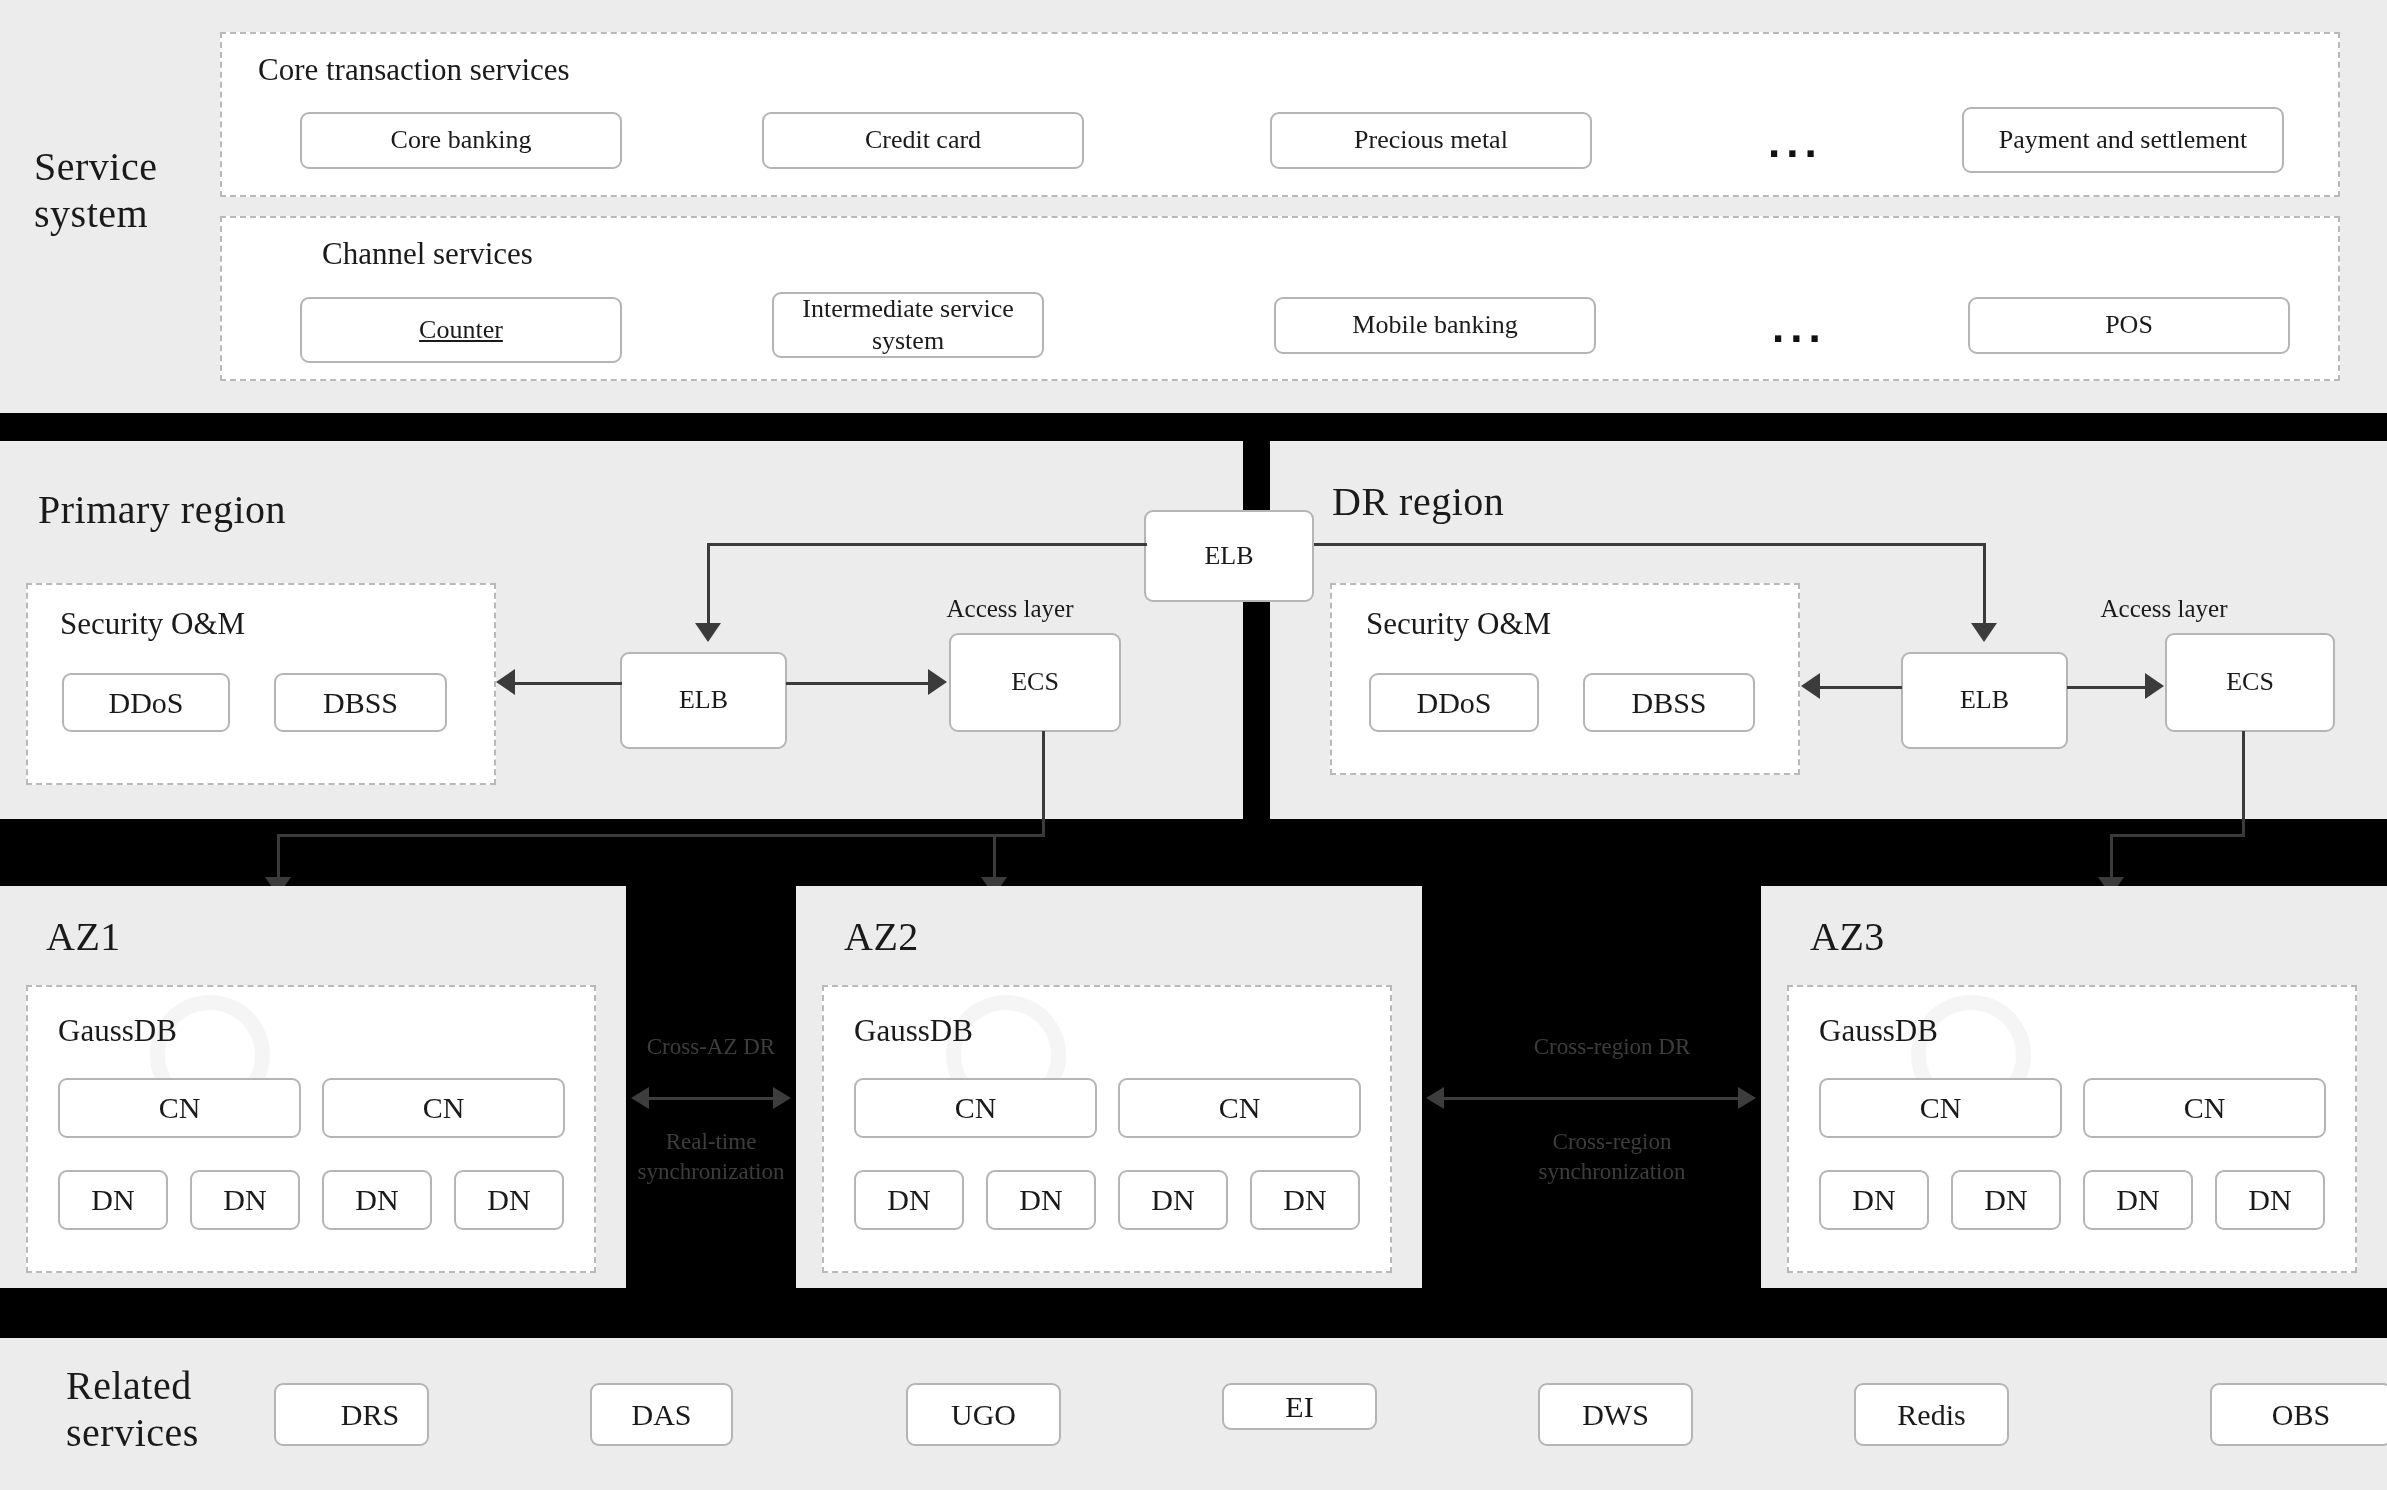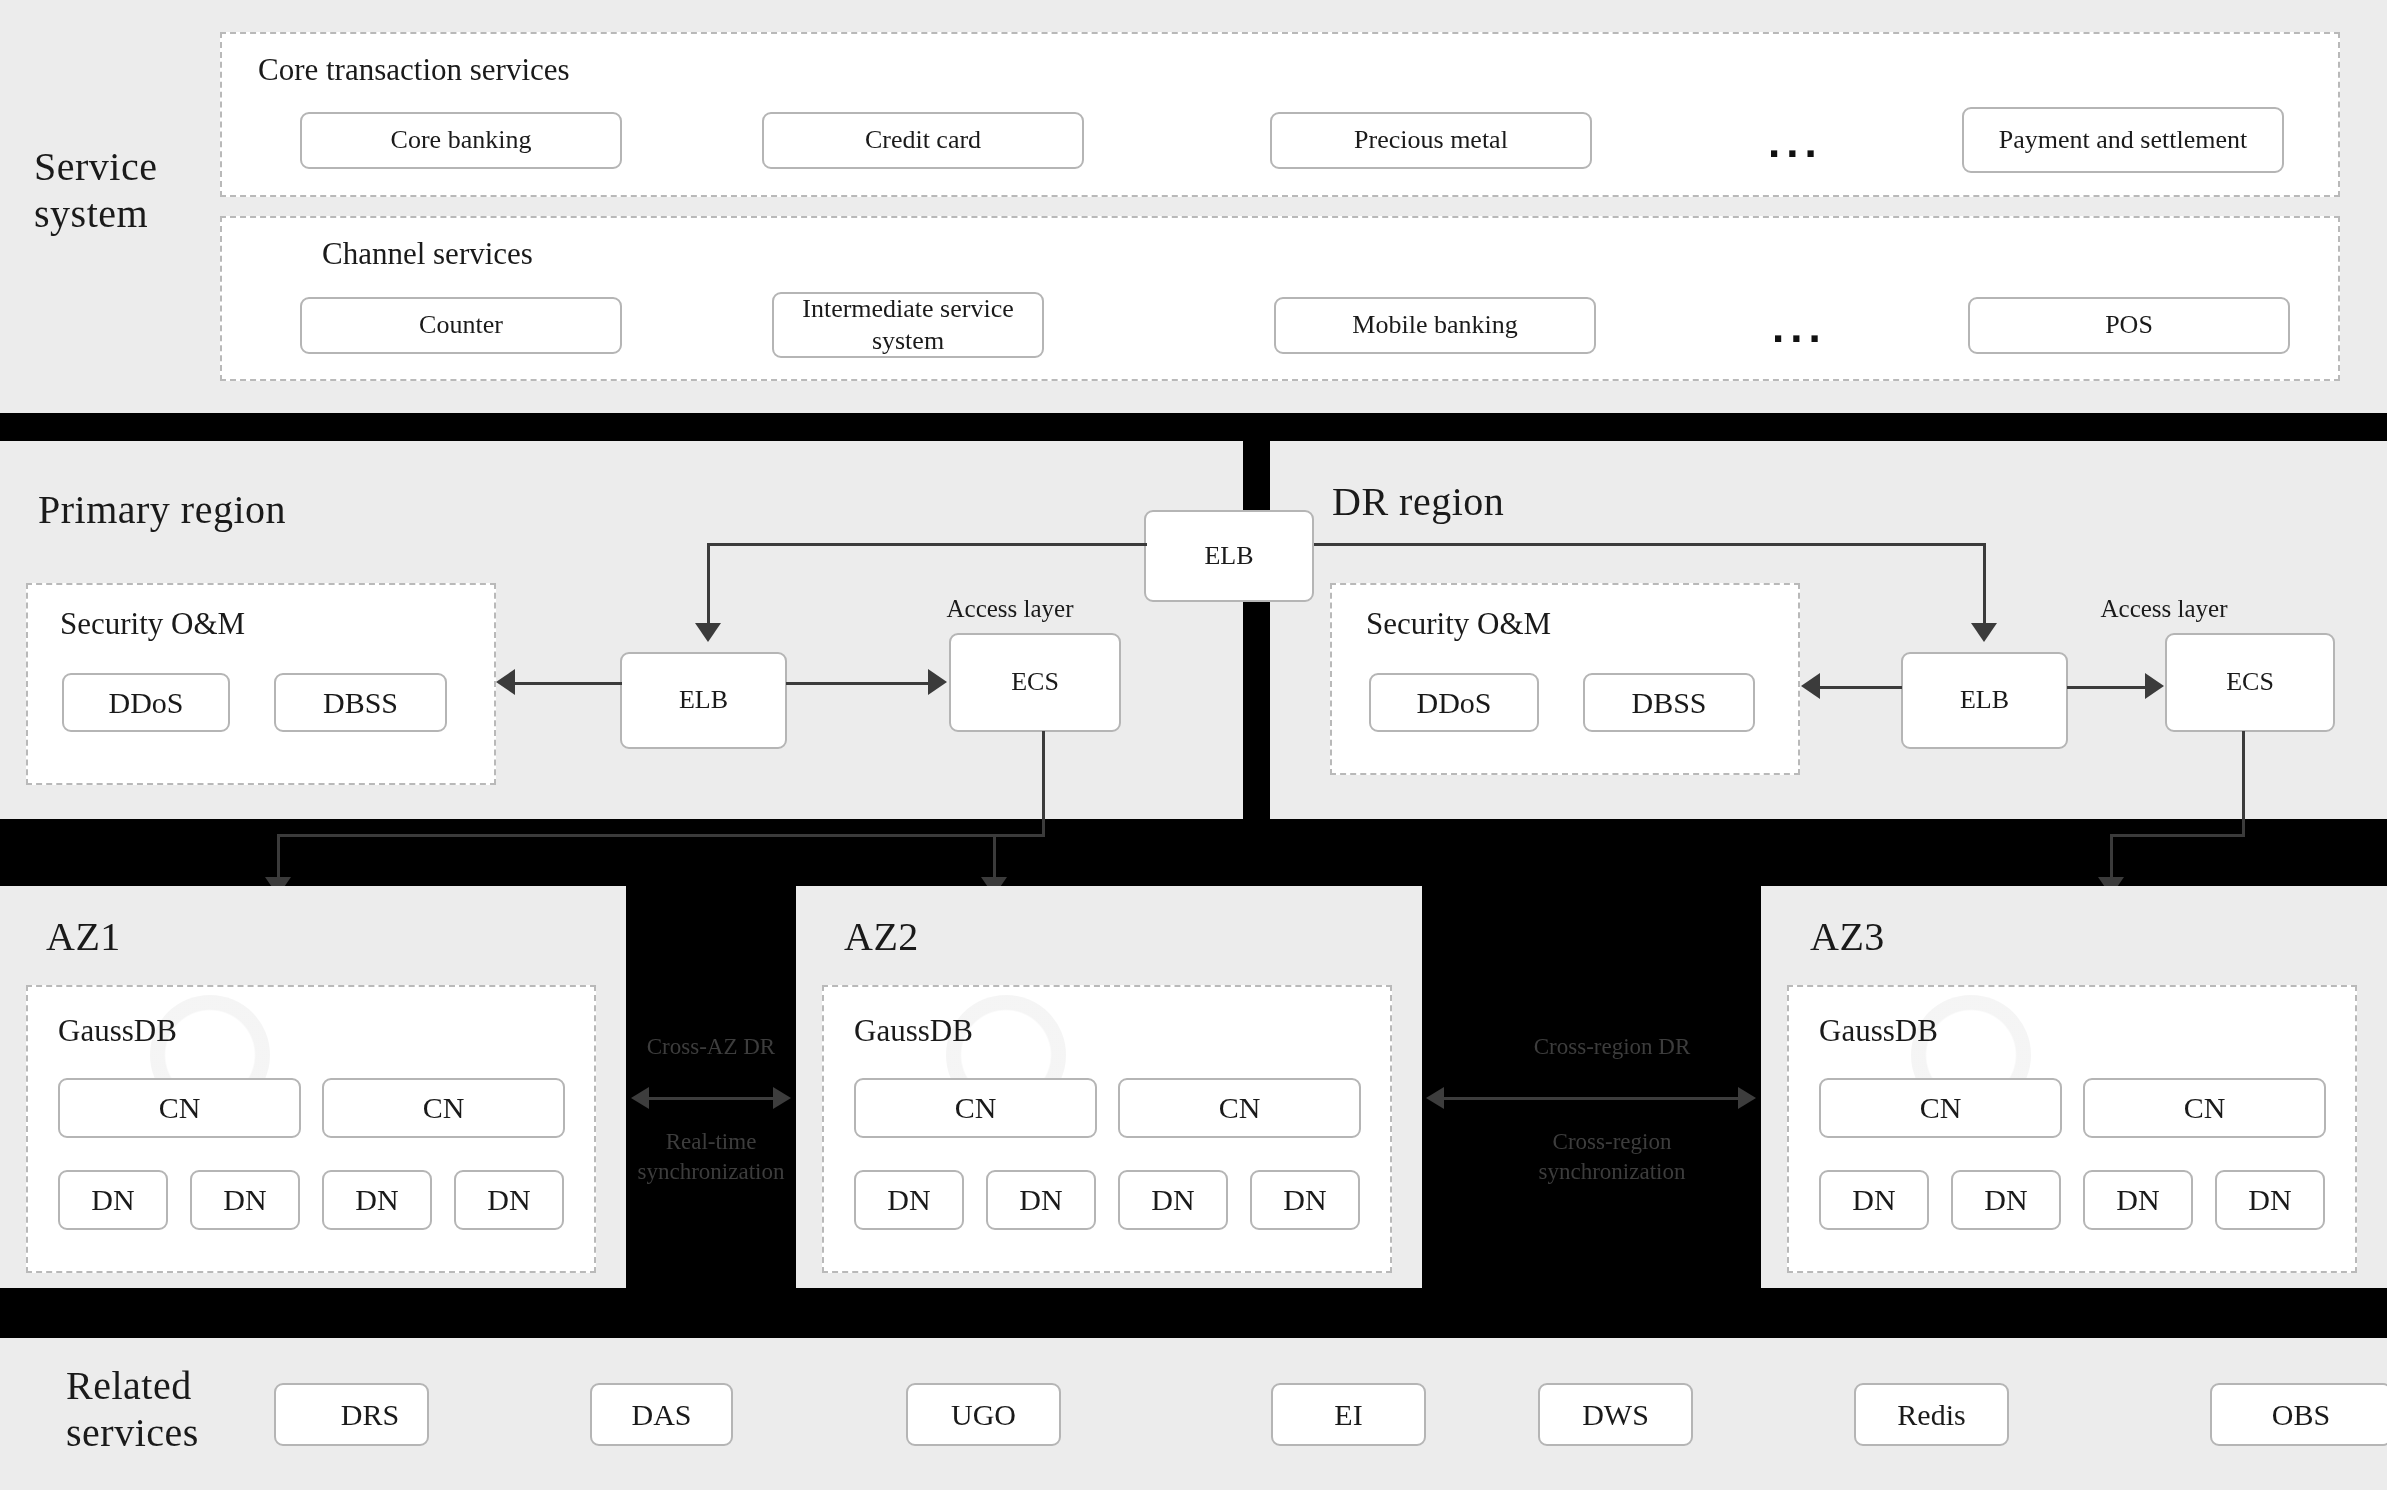--- a/index.html
+++ b/index.html
@@ -112,21 +112,21 @@
   <div class="dashbox" style="left:220px;top:32px;width:2120px;height:165px;"></div>
   <div class="group-title" style="left:258px;top:52px;">Core transaction services</div>
   <div class="node" style="left:300px;top:112px;width:322px;height:57px;">Core banking</div>
   <div class="node" style="left:1270px;top:112px;width:322px;height:57px;">Precious metal</div>
   <div class="node" style="left:762px;top:112px;width:322px;height:57px;">Credit card</div>
   <div class="dots" style="left:1768px;top:120px;">...</div>
   <div class="node" style="left:1962px;top:107px;width:322px;height:66px;">Payment and settlement</div>
 
   <div class="dashbox" style="left:220px;top:216px;width:2120px;height:165px;"></div>
   <div class="group-title" style="left:322px;top:236px;">Channel services</div>
-  <div class="node" style="left:300px;top:297px;width:322px;height:57px;">Counter</div>
+  <div class="node" style="left:300px;top:297px;width:322px;height:66px;text-decoration:underline;">Counter</div>
   <div class="node" style="left:772px;top:292px;width:272px;height:66px;">Intermediate service system</div>
   <div class="node" style="left:1274px;top:297px;width:322px;height:57px;">Mobile banking</div>
   <div class="dots" style="left:1772px;top:305px;">...</div>
   <div class="node" style="left:1968px;top:297px;width:322px;height:57px;">POS</div>
 
   <div class="panel" style="left:0;top:441px;width:1243px;height:378px;"></div>
   <div class="panel" style="left:1270px;top:441px;width:1117px;height:378px;"></div>
 
   <div class="section-title" style="left:38px;top:486px;">Primary region</div>
   <div class="section-title" style="left:1332px;top:478px;">DR region</div>
@@ -228,18 +228,18 @@
   <div class="biarrow" style="left:1443px;top:1097px;width:296px;"></div>
   <div class="sync-label" style="left:1466px;top:1127px;width:292px;">Cross-region
 synchronization</div>
 
   <div class="panel" style="left:0;top:1338px;width:2387px;height:152px;"></div>
   <div class="section-title" style="left:66px;top:1362px;width:210px;">Related
 services</div>
   <div class="node small" style="left:274px;top:1383px;width:155px;height:63px;padding-left:37px;">DRS</div>
   <div class="node small" style="left:590px;top:1383px;width:143px;height:63px;">DAS</div>
   <div class="node small" style="left:906px;top:1383px;width:155px;height:63px;">UGO</div>
-  <div class="node small" style="left:1271px;top:1383px;width:155px;height:63px;">EI</div>
+  <div class="node small" style="left:1222px;top:1383px;width:155px;height:47px;">EI</div>
   <div class="node small" style="left:1538px;top:1383px;width:155px;height:63px;">DWS</div>
   <div class="node small" style="left:1854px;top:1383px;width:155px;height:63px;">Redis</div>
   <div class="node small" style="left:2170px;top:1383px;width:182px;height:63px;margin-left:40px;">OBS</div>
 
 </div>
 
 </body></html>

